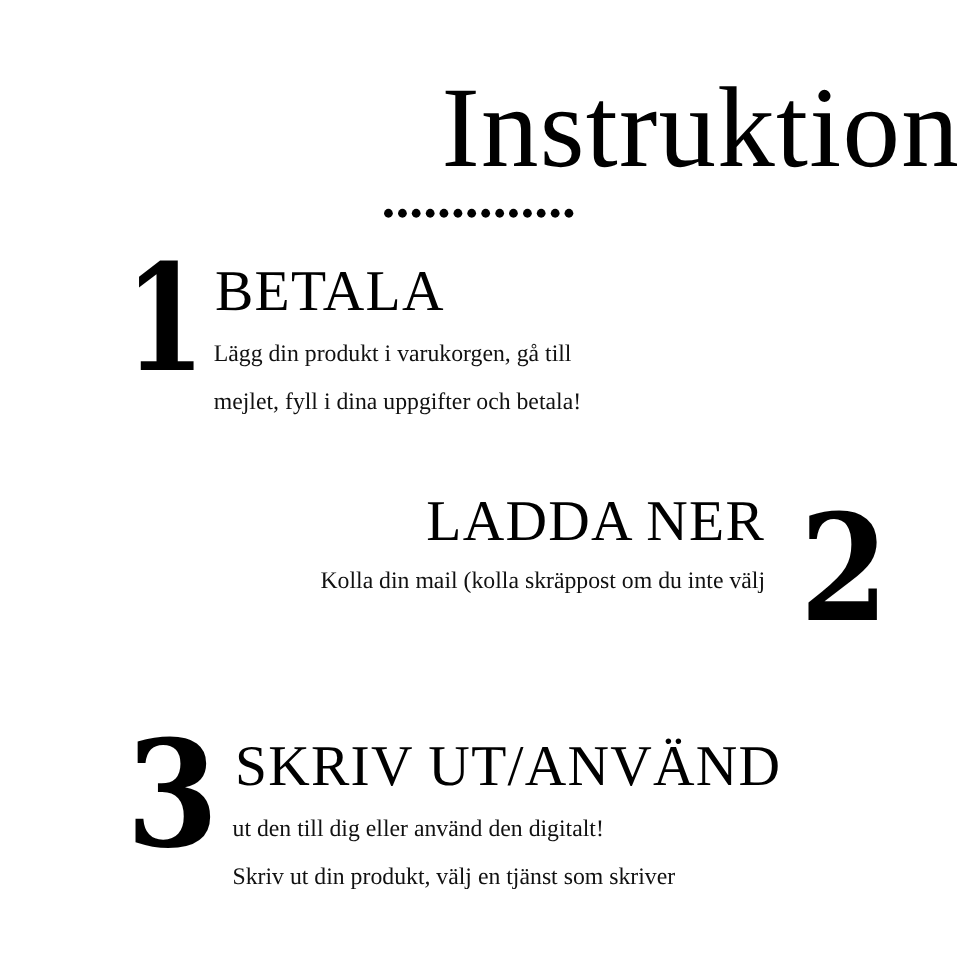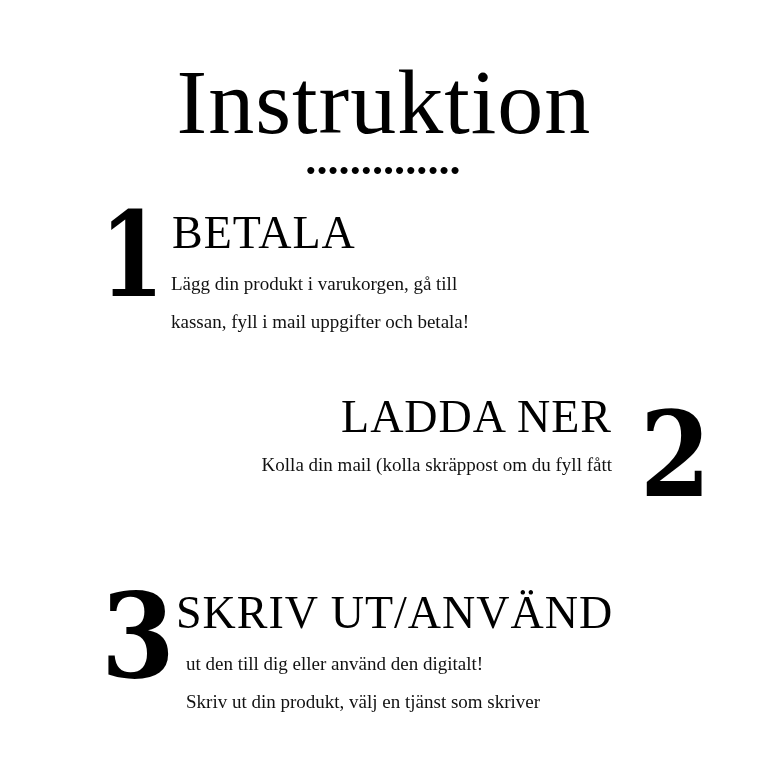--- a/index.html
+++ b/index.html
@@ -13,21 +13,21 @@
       position: relative;
       overflow: hidden;
       font-family: "Liberation Serif", "DejaVu Serif", serif;
       color: #000000;
     }
     .title {
       position: absolute;
       left: 0;
       top: 52px;
       width: 768px;
-      text-align: center;
+      text-align: right;
       font-size: 92px;
       line-height: 100px;
       font-weight: normal;
       letter-spacing: 1px;
       margin: 0;
     }
     .dots {
       position: absolute;
       left: 0;
       top: 158px;
@@ -69,42 +69,42 @@
     #h1 { left: 172px; top: 208px; }
     #t1 { left: 171px; top: 265px; }
 
     
     #n2 { left: 640px; top: 396px; font-size: 118px; transform: scaleX(0.86); transform-origin: left top; }
     #h2 { right: 156px; top: 392px; text-align: right; }
     #t2 { right: 156px; top: 446px; text-align: right; }
 
     
     #n3 { left: 101px; top: 577px; font-size: 118px; transform: scaleX(0.9); transform-origin: left top; }
-    #h3 { left: 176px; top: 588px; }
+    #h3 { left: 188px; top: 588px; }
     #t3 { left: 186px; top: 645px; }
   </style>
 </head>
 <body>
 
 <h1 class="title">Instruktion</h1>
 <div class="dots">••••••••••••••</div>
 
 <section>
   <div class="step-number" id="n1">1</div>
   <h2 class="step-heading" id="h1">BETALA</h2>
   <p class="step-text" id="t1">
     <span>Lägg din produkt i varukorgen, gå till</span>
-    <span>kassan, fyll i mail uppgifter och betala!</span>
+    <span>mejlet, fyll i dina uppgifter och betala!</span>
   </p>
 </section>
 
 <section>
   <h2 class="step-heading" id="h2">LADDA NER</h2>
   <p class="step-text" id="t2">
-    <span>Kolla din mail (kolla skräppost om du fyll fått</span>
+    <span>Kolla din mail (kolla skräppost om du inte välj</span>
   </p>
   <div class="step-number" id="n2">2</div>
 </section>
 
 <section>
   <div class="step-number" id="n3">3</div>
   <h2 class="step-heading" id="h3">SKRIV UT/ANVÄND</h2>
   <p class="step-text" id="t3">
     <span>ut den till dig eller använd den digitalt!</span>
     <span>Skriv ut din produkt, välj en tjänst som skriver</span>

